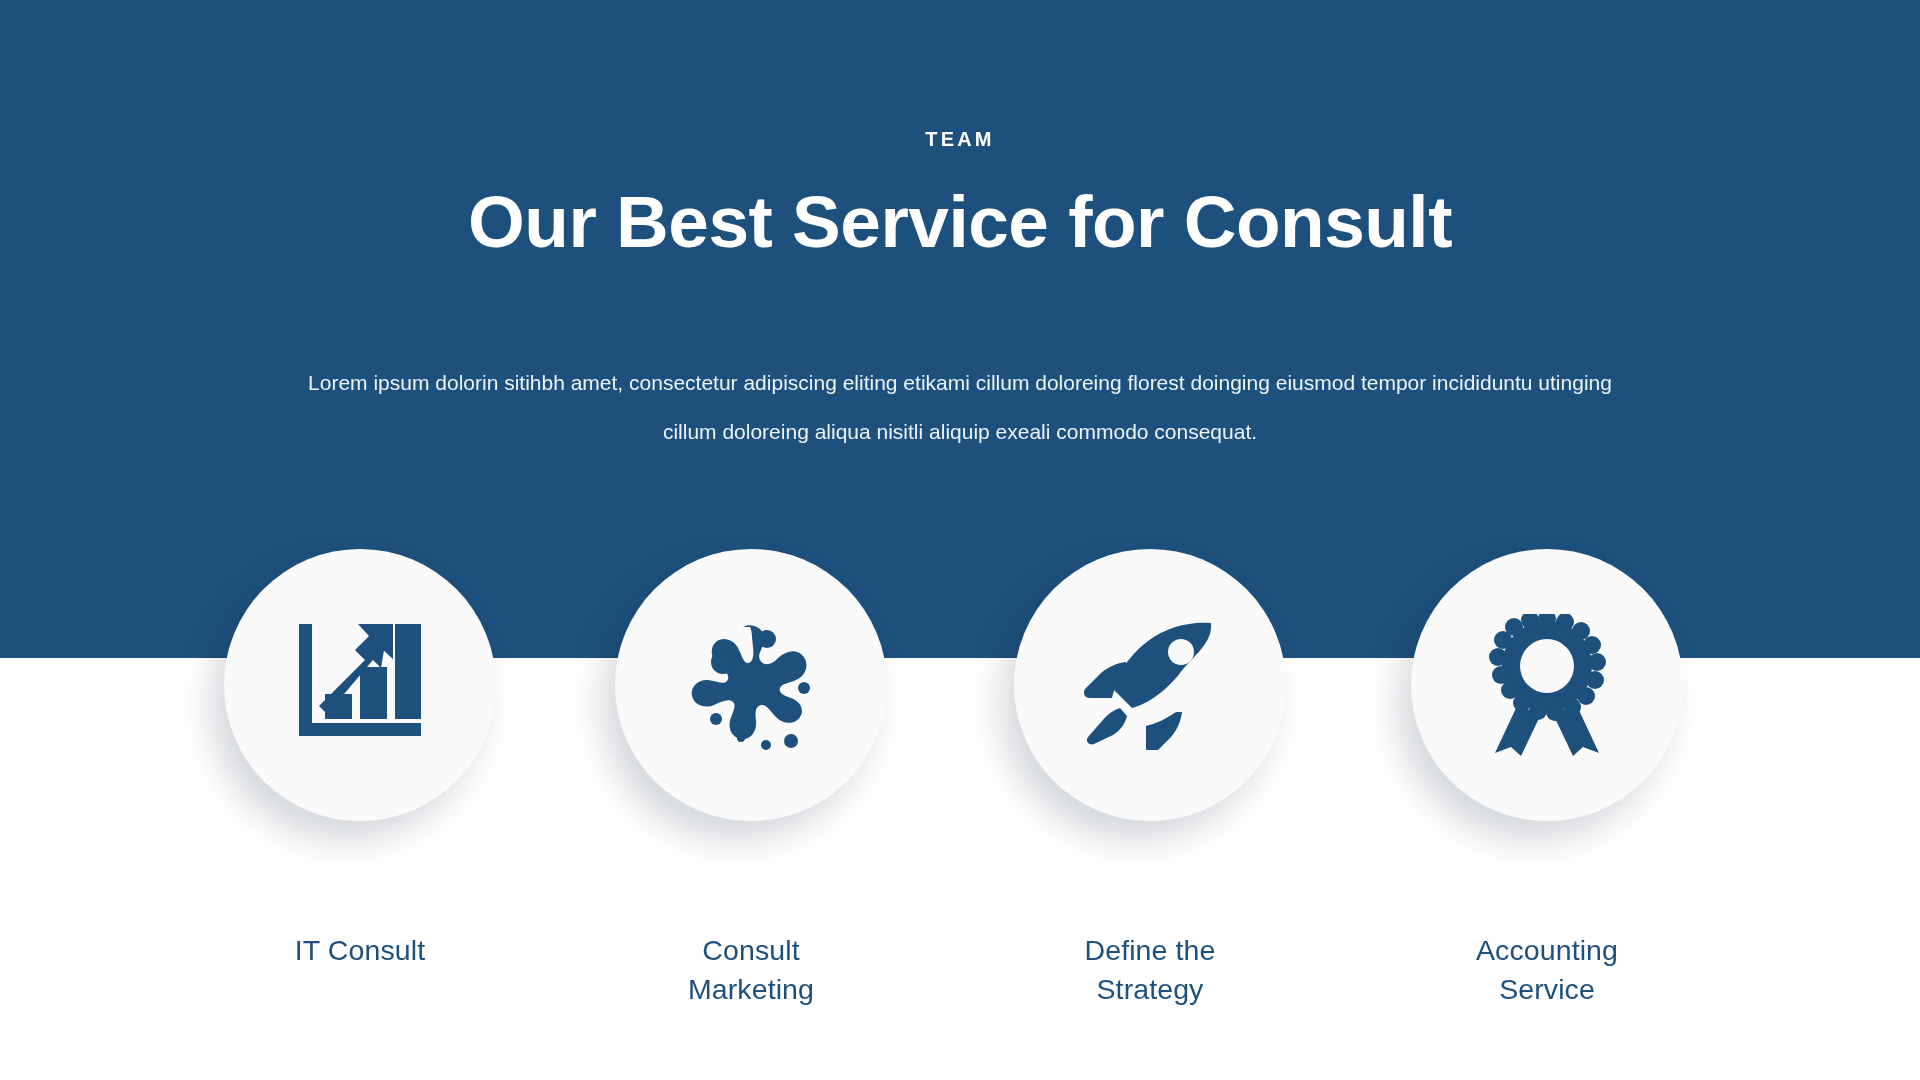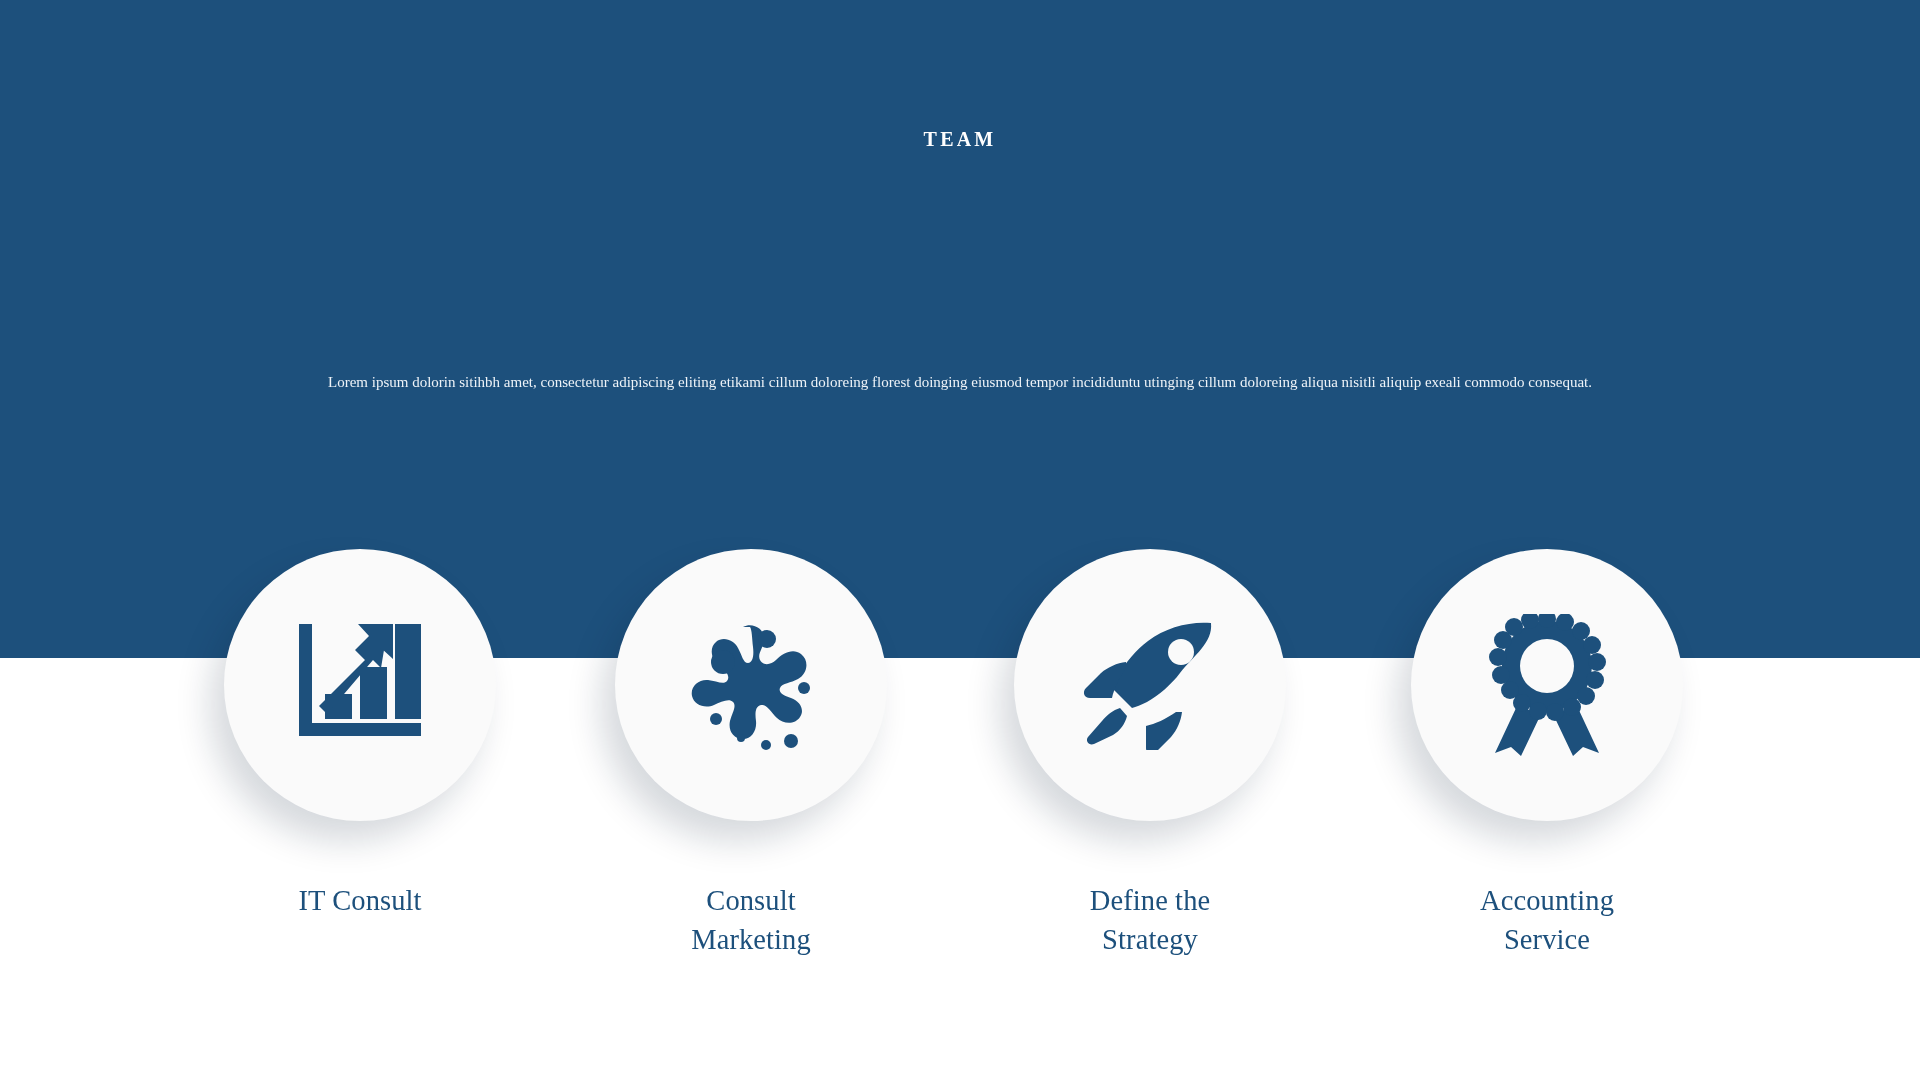--- a/index.html
+++ b/index.html
@@ -10,21 +10,20 @@
     overflow:hidden;
     background:#ffffff;
     font-family:"Liberation Sans", sans-serif;
   }
 
   #slide {
     position:relative;
     width:1920px;
     height:1080px;
     background:#ffffff;
-    font-family:Liberation Serif, serif;
   }
 
   
   .band {
     position:absolute;
     left:0; top:0;
     width:1920px;
     height:658px;
     background:#1d507c;
   }
@@ -54,21 +53,21 @@
   }
 
   .subtext {
     position:absolute;
     left:50%;
     transform:translateX(-50%);
     top:358px;
     width:1320px;
     text-align:center;
     color:#eef3f8;
-    font-size:15px;
+    font-size:21px;
     font-weight:400;
     line-height:49px;
   }
 
   
   .cards {
     position:absolute;
     left:0; top:0;
     width:1920px;
     height:1080px;
@@ -95,39 +94,40 @@
     background:#fafafa;
     box-shadow:-14px 20px 34px rgba(10,30,55,0.17);
     display:flex;
     align-items:center;
     justify-content:center;
   }
 
   .circle svg { display:block; }
 
   .label {
-    margin-top:60px;
+    margin-top:110px;
     text-align:center;
     color:#1d507c;
     font-size:28.5px;
     font-weight:400;
     line-height:39px;
     letter-spacing:0.1px;
     white-space:pre-line;
   }
 </style>
 </head>
 <body>
 
 <div id="slide">
 
   <div class="band"></div>
 
   <div class="eyebrow">TEAM</div>
 
+  <h1 class="headline">Our Best Service for Consult</h1>
 
   <p class="subtext">Lorem ipsum dolorin sitihbh amet, consectetur adipiscing eliting etikami cillum doloreing florest doinging eiusmod tempor incididuntu utinging cillum doloreing aliqua nisitli aliquip exeali commodo consequat.</p>
 
   <div class="cards">
 
     <div class="card card-1">
       <div class="circle">
         <span>
           <svg width="126" height="126" viewBox="0 0 126 126" fill="#1d507c" xmlns="http://www.w3.org/2000/svg">
             <rect x="2" y="2" width="13" height="112"></rect>

